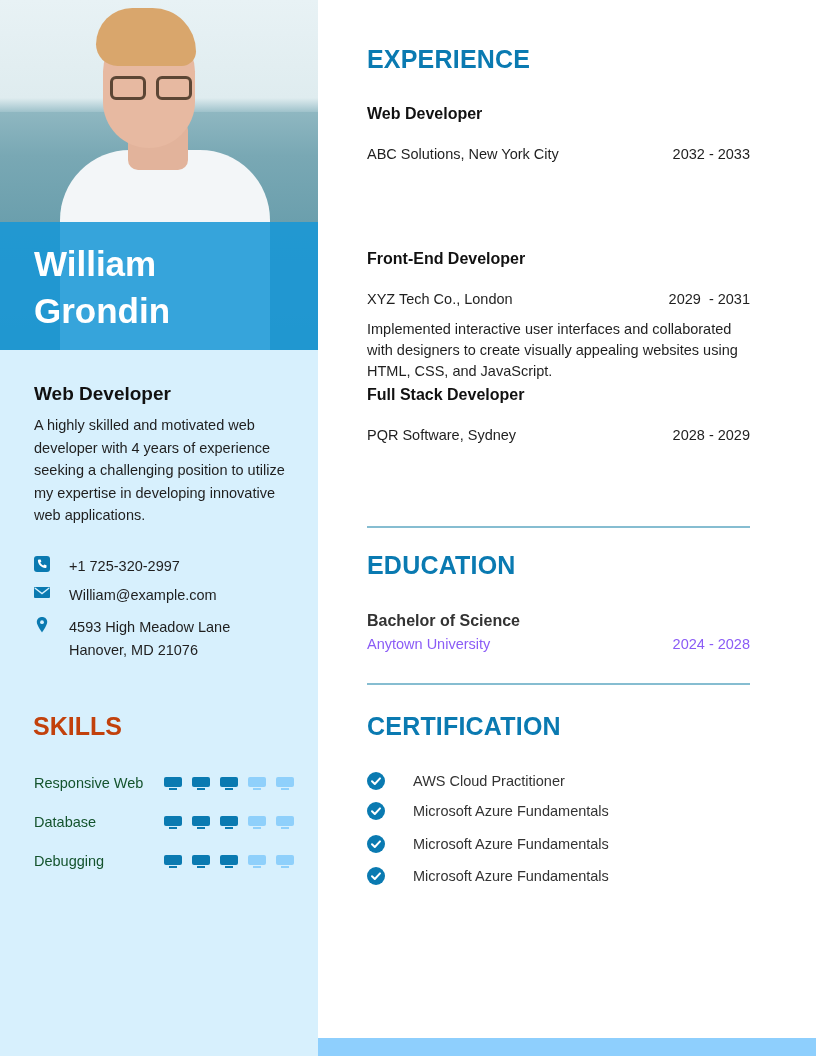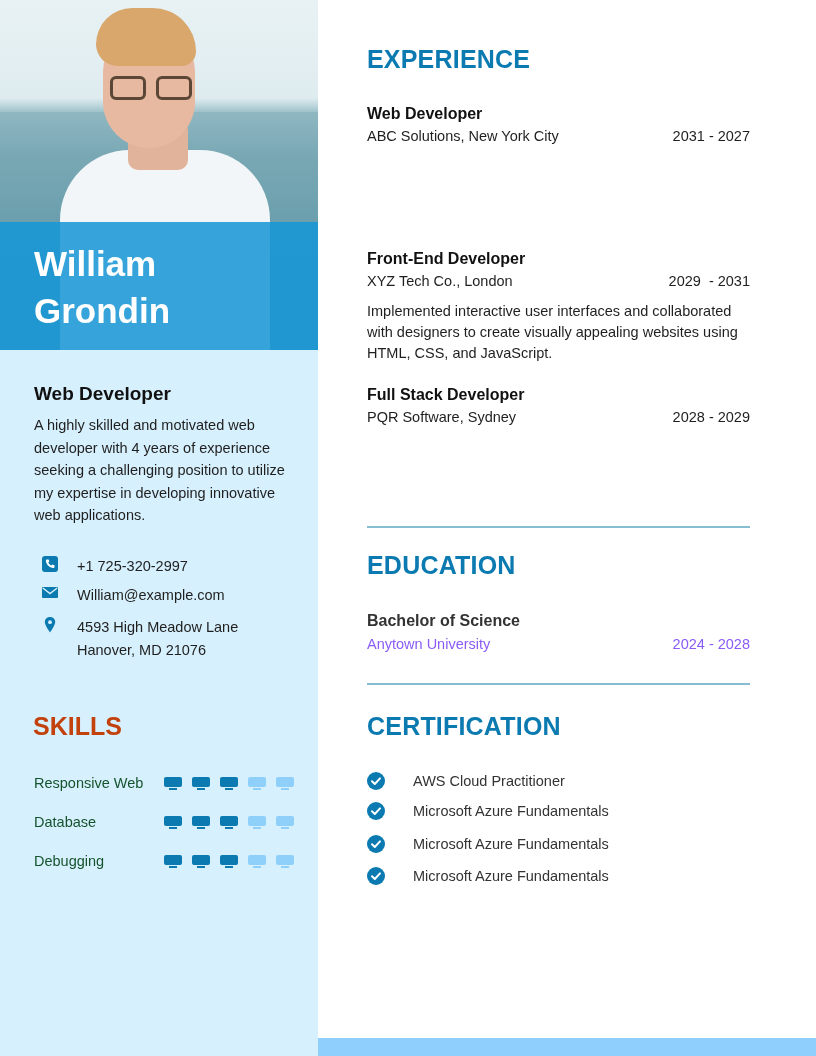--- a/index.html
+++ b/index.html
@@ -18,38 +18,38 @@
   .photo .glasses { position: absolute; left: 110px; top: 76px; width: 84px; height: 26px; }
   .photo .glasses span { position: absolute; top: 0; width: 36px; height: 24px; border: 3px solid #5c4635; border-radius: 6px; }
   .photo .glasses span.l { left: 0; }
   .photo .glasses span.r { left: 46px; }
   .name-band { position: absolute; left: 0; top: 222px; width: 318px; height: 128px; background: rgba(22, 150, 214, 0.86); }
   .name { position: absolute; left: 34px; top: 240px; color: #ffffff; font-weight: bold; font-size: 35px; line-height: 47px; }
 
   .summary-title { position: absolute; left: 34px; top: 383px; font-size: 19px; font-weight: bold; color: #111; }
   .summary { position: absolute; left: 34px; top: 414px; width: 262px; font-size: 14.5px; line-height: 22.6px; color: #1f1f1f; }
 
-  .contact-row { position: absolute; left: 34px; display: flex; align-items: flex-start; margin-left: 8px; }
+  .contact-row { position: absolute; left: 34px; display: flex; align-items: flex-start; }
   .contact-row .ic { width: 16px; height: 16px; margin-top: 1px; }
   .contact-row .txt { position: absolute; left: 35px; top: 0; font-size: 14.5px; line-height: 23px; color: #1f1f1f; white-space: nowrap; }
 
   .skills-title { position: absolute; left: 33px; top: 712px; font-size: 25px; font-weight: bold; color: #c2410c; }
   .skill-row { position: absolute; left: 34px; width: 270px; height: 22px; }
   .skill-row .label { position: absolute; left: 0; top: 2px; font-size: 14.5px; color: #14532d; }
   .skill-row .meter { position: absolute; left: 130px; top: 4px; display: flex; gap: 10px; }
   .monitor { width: 18px; height: 14px; position: relative; }
   .monitor .scr { position: absolute; left: 0; top: 0; width: 18px; height: 10px; border-radius: 2px; }
   .monitor .stand { position: absolute; left: 5px; top: 11px; width: 8px; height: 2px; }
   .monitor.on .scr, .monitor.on .stand { background: #0a7ab1; }
   .monitor.off .scr, .monitor.off .stand { background: #8fd0fb; }
 
   .section-title { position: absolute; left: 367px; font-size: 25px; font-weight: bold; color: #0a7ab1; letter-spacing: 0.2px; }
   .job { position: absolute; left: 367px; width: 383px; }
   .job .role { font-size: 16px; font-weight: bold; color: #111; height: 22px; line-height: 22px; }
-  .job .meta { position: relative; height: 23px; font-size: 14.5px; line-height: 23px; color: #1f1f1f; }
+  .job .meta { position: relative; height: 23px; font-size: 14.5px; line-height: 23px; color: #1f1f1f; margin-top: 18px; }
   .job .meta .years { position: absolute; right: 0; top: 0; white-space: pre; }
   .job .desc { margin-top: 8px; font-size: 14.5px; line-height: 21px; color: #1f1f1f; }
   .divider { position: absolute; left: 367px; width: 383px; height: 2px; background: #86bdd1; }
 
   .edu { position: absolute; left: 367px; top: 609px; width: 383px; }
   .edu .degree { font-size: 16px; font-weight: bold; color: #333; height: 24px; line-height: 24px; }
   .edu .meta { position: relative; height: 22px; font-size: 14.5px; color: #8b5cf6; line-height: 22px; }
   .edu .meta .years { position: absolute; right: 0; top: 0; }
 
   .cert-row { position: absolute; left: 367px; height: 20px; }
@@ -185,21 +185,21 @@
       </div>
   </div>
 </div>
 
 <div class="section-title" style="top:45px;">EXPERIENCE</div>
 
 <div class="job" style="top:103px;">
   <div class="role">Web Developer</div>
   <div class="meta">
     <span>ABC Solutions, New York City</span>
-    <span class="years">2031 - 2027</span>
+    <span class="years">2032 - 2033</span>
   </div>
 </div>
 
 <div class="job" style="top:248px;">
   <div class="role">Front-End Developer</div>
   <div class="meta">
     <span>XYZ Tech Co., London</span>
     <span class="years">2029  - 2031</span>
   </div>
   <div class="desc">Implemented interactive user interfaces and collaborated with designers to create visually appealing websites using HTML, CSS, and JavaScript.</div>

